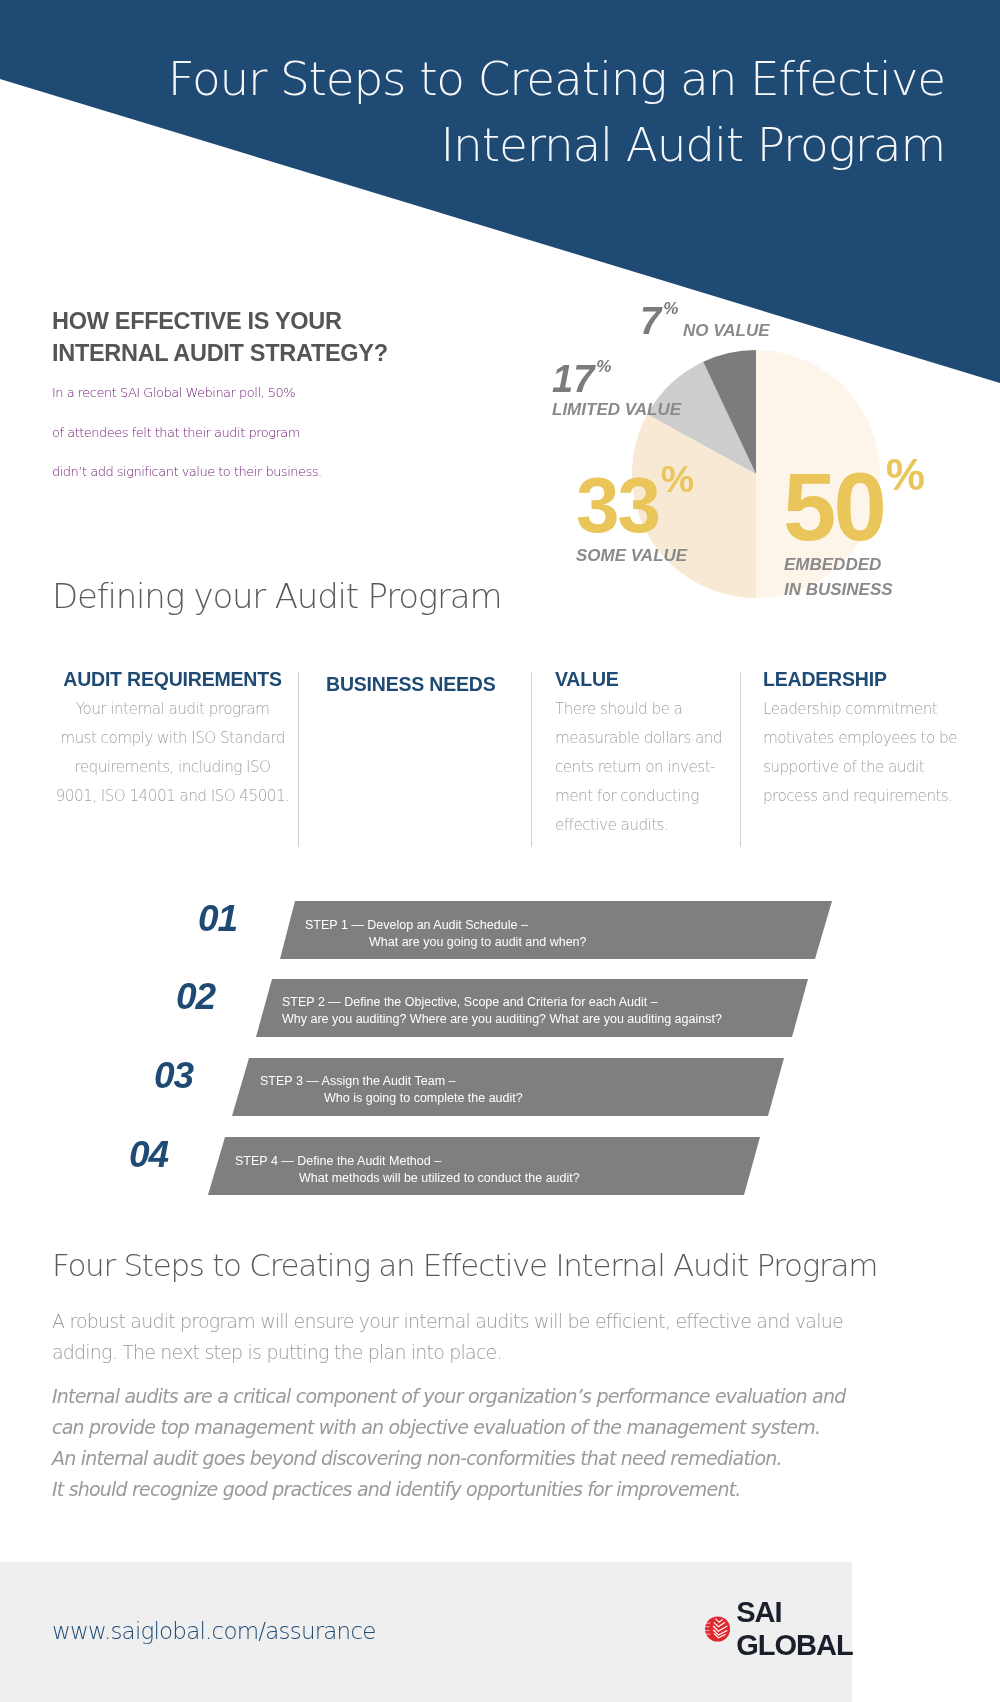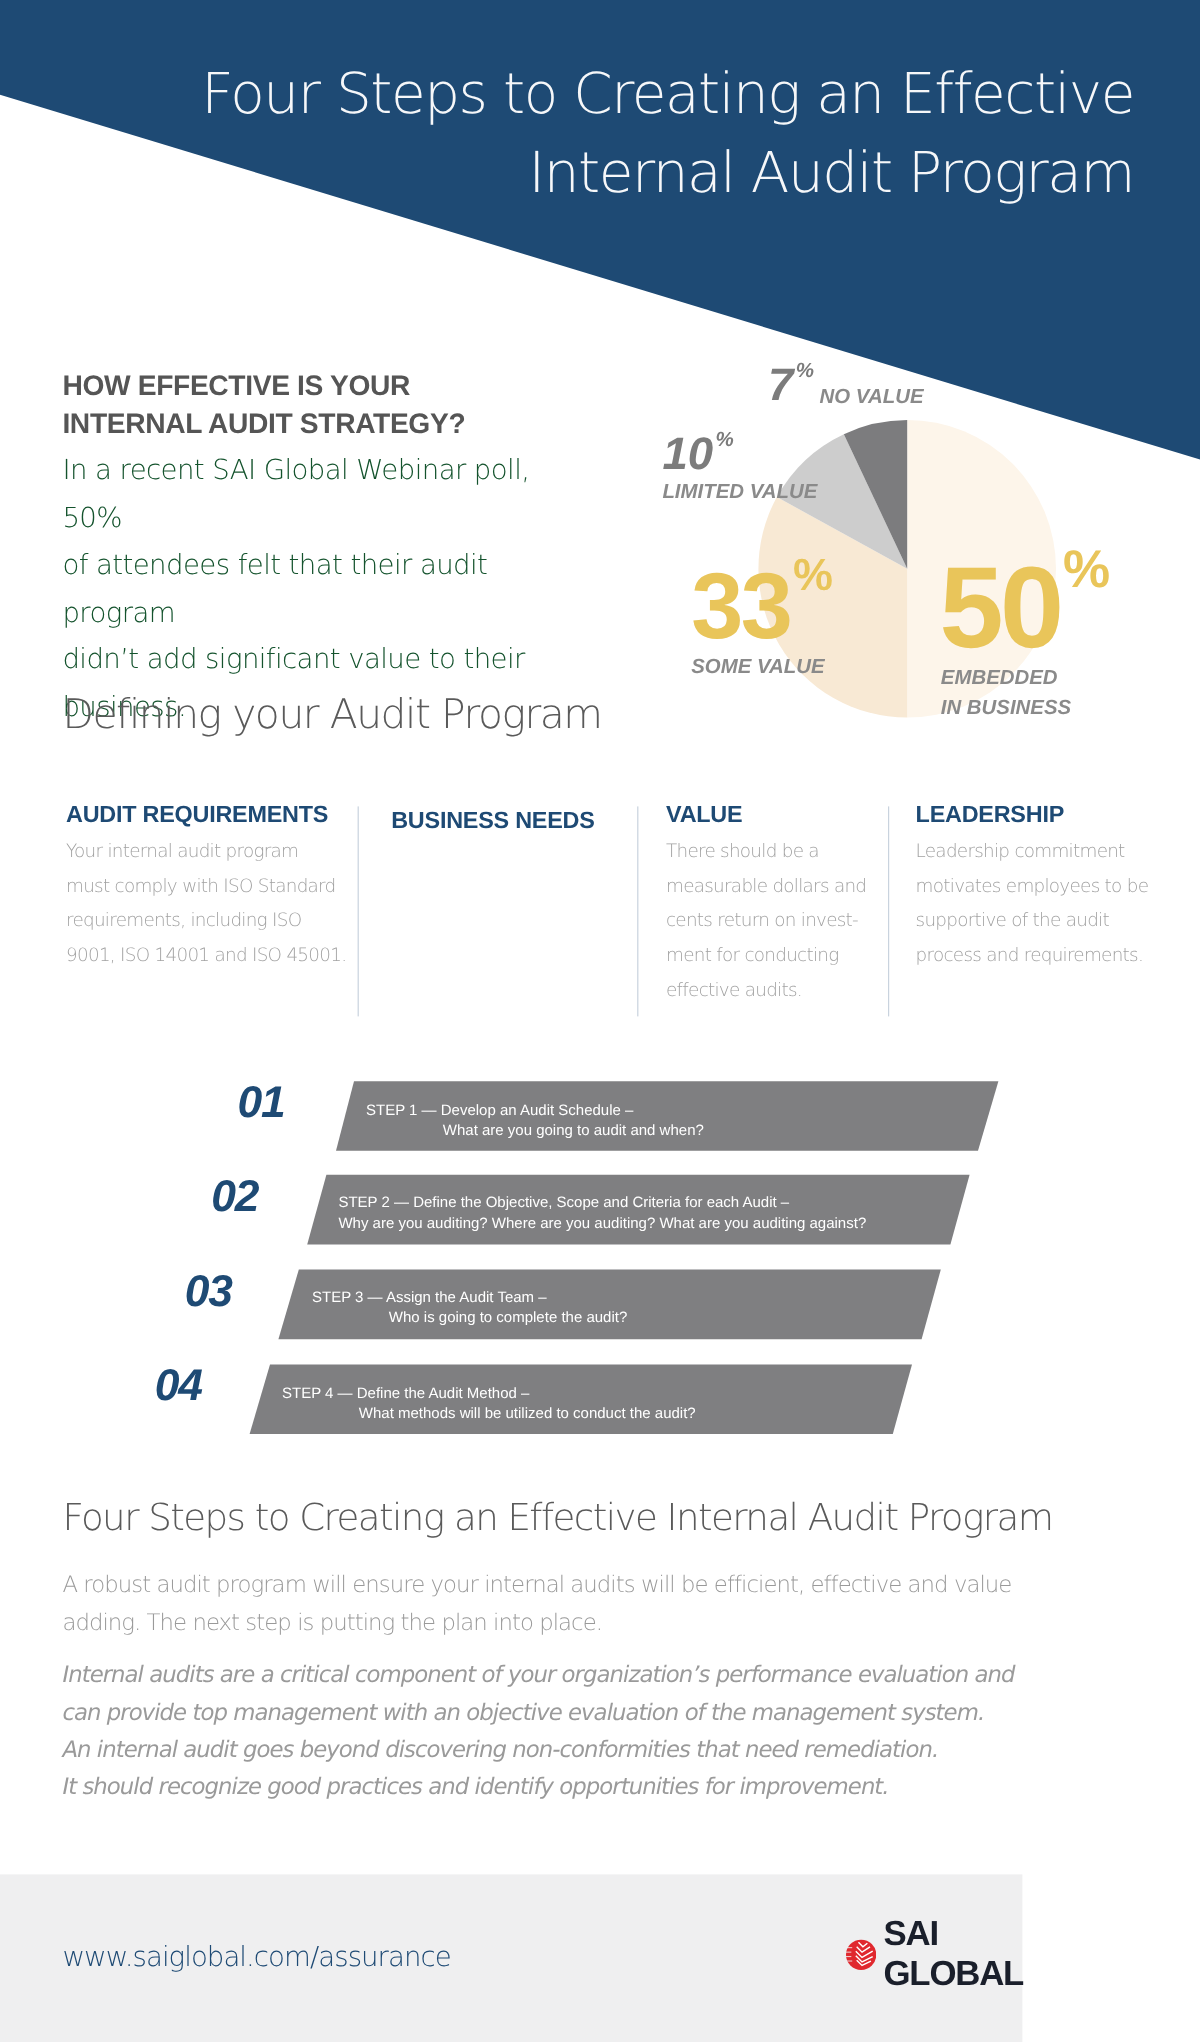--- a/index.html
+++ b/index.html
@@ -16,22 +16,22 @@
     }
     .hero-title span { display: block; font-weight: 100; }
 
     .q-heading {
       position: absolute; left: 52px; top: 305px; width: 420px;
       color: #555555; font-family: "Liberation Sans", sans-serif; font-weight: bold;
       font-size: 23.5px; line-height: 32px; letter-spacing: -0.3px;
     }
     .q-body {
       position: absolute; left: 52px; top: 373px; width: 440px;
-      color: #14532d; font-family: "DejaVu Sans", sans-serif; font-weight: 200;
-      font-size: 23px; line-height: 39.5px; letter-spacing: -0.5px;
+      color: #701a75; font-family: "DejaVu Sans", sans-serif; font-weight: 200;
+      font-size: 13px; line-height: 39.5px; letter-spacing: -0.5px;
     }
 
     .pie-wrap { position: absolute; left: 540px; top: 290px; width: 460px; height: 320px; }
     .pie-svg { position: absolute; left: 0; top: 0; }
     .pie-label { position: absolute; font-family: "Liberation Sans", sans-serif; font-style: italic; font-weight: bold; color: #8a8a8a; white-space: nowrap; }
     .pie-num { position: absolute; font-family: "Liberation Sans", sans-serif; font-style: italic; font-weight: bold; white-space: nowrap; }
     .pie-num sup { font-size: 0.45em; vertical-align: top; position: relative; top: -0.05em; margin-left: 2px; }
 
     .n7 { left: 100px; top: 10px; font-size: 38px; color: #7c7c7c; }
     .l7 { left: 143px; top: 31px; font-size: 17px; }
@@ -46,21 +46,21 @@
 
     .define-title {
       position: absolute; left: 52px; top: 576px;
       color: #5a5a5a; font-family: "DejaVu Sans", sans-serif; font-weight: 200;
       font-size: 34px; letter-spacing: -1.2px;
     }
 
     .col { position: absolute; top: 668px; }
     .col h3 { font-family: "Liberation Sans", sans-serif; font-weight: bold; color: #1e4a74; font-size: 19.5px; letter-spacing: -0.2px; margin-bottom: 4px; }
     .col p { font-family: "DejaVu Sans", sans-serif; font-weight: 200; color: #a2a2a2; font-size: 15.3px; line-height: 29px; letter-spacing: -0.6px; }
-    .col1 { left: 55px; width: 235px; }
+    .col1 { left: 55px; width: 235px; text-align: center; }
     .col2 { left: 326px; width: 200px; top: 673px; }
     .col3 { left: 555px; width: 180px; }
     .col4 { left: 763px; width: 210px; }
     .divider { position: absolute; width: 1px; background: #c9d3de; top: 672px; height: 175px; }
 
     .step-num {
       position: absolute; font-family: Liberation Sans, sans-serif; font-style: italic; font-weight: bold;
       color: #1e4a74; font-size: 37px; letter-spacing: -1px;
     }
     .step-bar { position: absolute; }
@@ -121,21 +121,21 @@
     <path d="M216,184 L216,308 A124,124 0 0,1 107.4,124.2 Z" fill="#f8e9d4"></path>
 
     <path d="M216,184 L107.4,124.2 A124,124 0 0,1 163.2,71.8 Z" fill="#cdcdcd"></path>
 
     <path d="M216,184 L163.2,71.8 A124,124 0 0,1 216,60 Z" fill="#7c7c7e"></path>
   </svg>
 
   <div class="pie-num n7"><span>7</span><sup>%</sup></div>
   <div class="pie-label l7">NO VALUE</div>
 
-  <div class="pie-num n10"><span>10</span><sup>%</sup></div>
+  <div class="pie-num n10"><span>17</span><sup>%</sup></div>
   <div class="pie-label l10">LIMITED VALUE</div>
 
   <div class="pie-num n33"><span>33</span><sup>%</sup></div>
   <div class="pie-label l33">SOME VALUE</div>
 
   <div class="pie-num n50"><span>50</span><sup>%</sup></div>
   <div class="pie-label l50">
     <div>EMBEDDED</div>
     <div>IN BUSINESS</div>
   </div>

